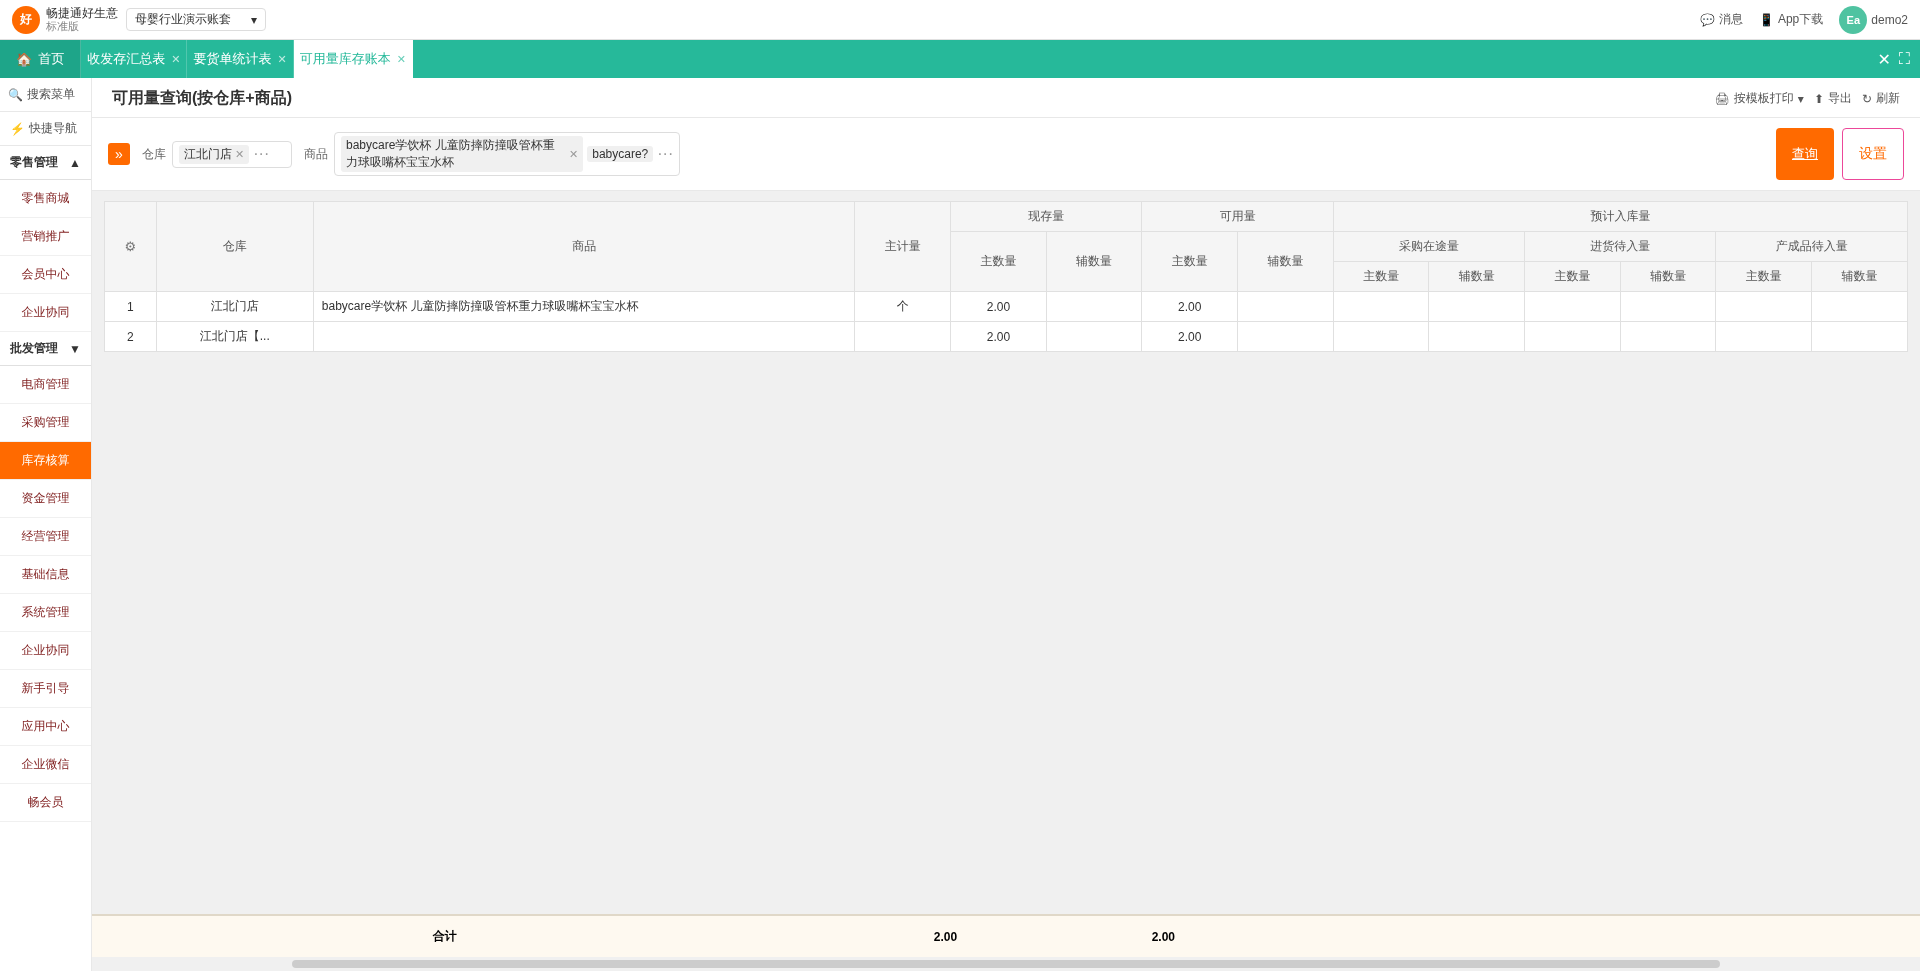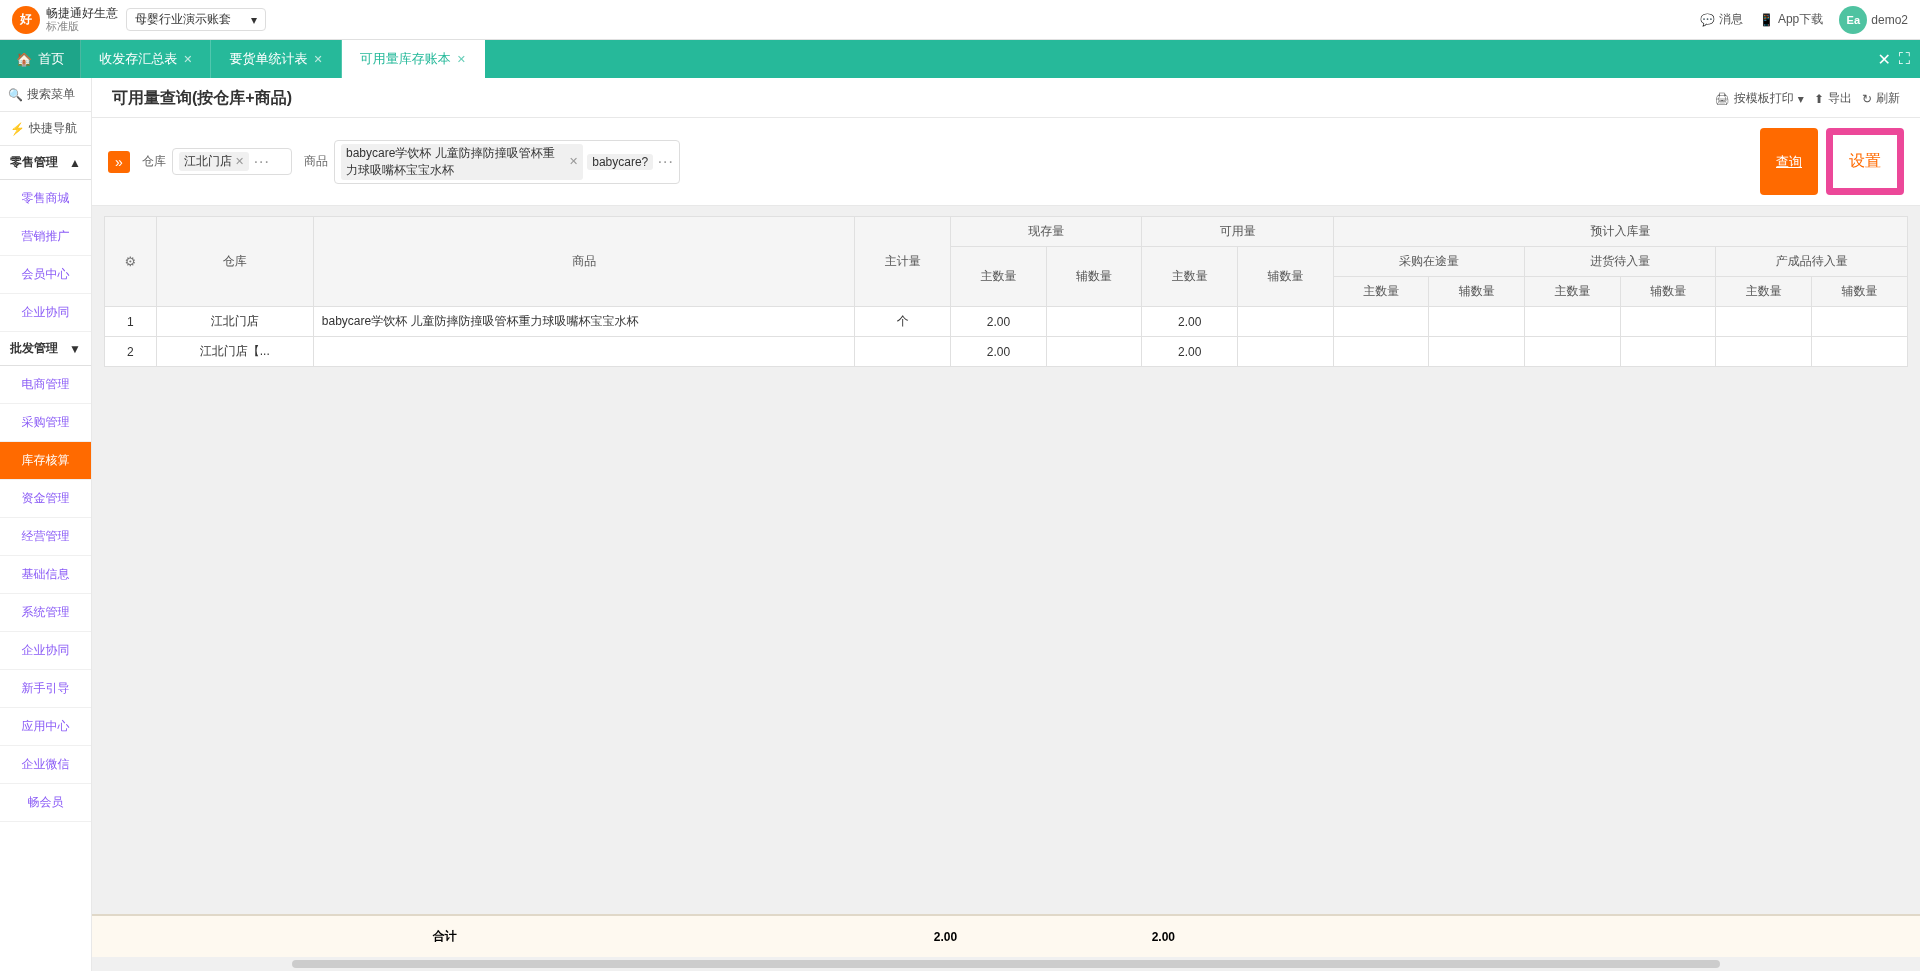--- a/index.html
+++ b/index.html
@@ -88,21 +88,21 @@
     .tab-bar {
       height: 38px;
       background: #26b99a;
       display: flex;
       align-items: stretch;
       flex-shrink: 0;
     }
     .tab-item {
       display: flex;
       align-items: center;
-      padding: 0 18px;
+      padding: 0 6px;
       font-size: 13px;
       color: #fff;
       cursor: pointer;
       gap: 6px;
       border-right: 1px solid rgba(255,255,255,0.2);
       white-space: nowrap;
     }
     .tab-item.home {
       background: #1ea589;
       padding: 0 16px;
@@ -146,21 +146,21 @@
       flex-shrink: 0;
       overflow-y: auto;
     }
     .sidebar-item {
       display: flex;
       flex-direction: column;
       align-items: center;
       padding: 10px 4px;
       cursor: pointer;
       font-size: 12px;
-      color: #8b5cf6;
+      color: #7f1d1d;
       border-bottom: 1px solid #f0f0f0;
       text-align: center;
       gap: 2px;
     }
     .sidebar-item.active {
       background: #ff6a00;
       color: #fff;
     }
     .sidebar-item.section-header {
       flex-direction: row;
@@ -302,24 +302,24 @@
       border: none;
       border-radius: 4px;
       padding: 5px 16px;
       font-size: 13px;
       cursor: pointer;
       text-decoration: underline;
     }
     .btn-settings {
       background: #fff;
       color: #ff6a00;
-      border: 7px solid #ec4899;
+      border: 1px solid #ec4899;
       border-radius: 4px;
       padding: 16px 16px;
-      font-size: 16px;
+      font-size: 14px;
       cursor: pointer;
     }
 
     
     .table-container {
       flex: 1;
       overflow: auto;
       padding: 10px 12px 0;
     }
     .data-table {

